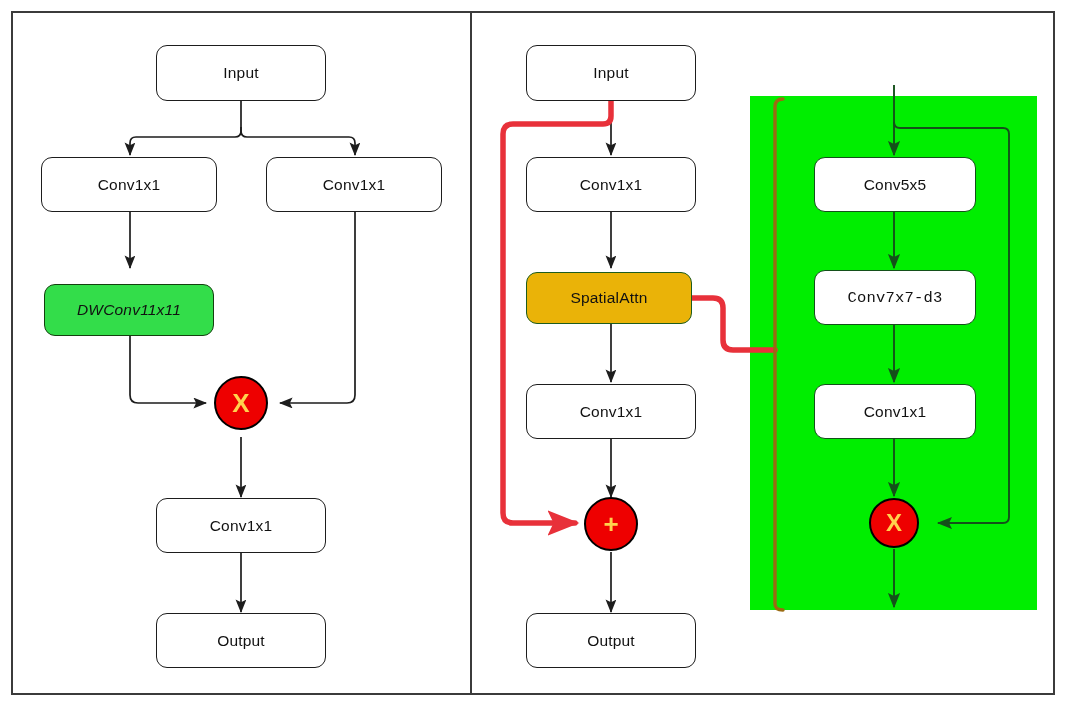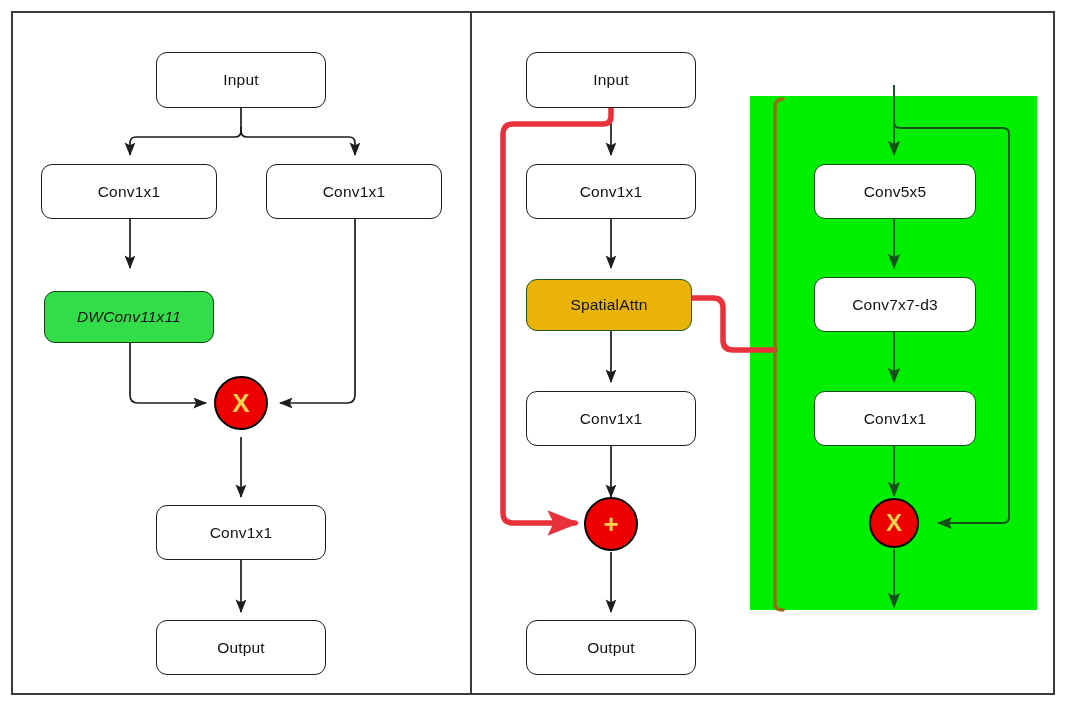--- a/index.html
+++ b/index.html
@@ -7,21 +7,21 @@
        font-family:"Liberation Sans","DejaVu Sans",sans-serif;}
   #stage{position:relative;width:1080px;height:711px;background:#fff;}
 
   
   .frame{position:absolute;border:2px solid #3b3b3b;box-sizing:border-box;}
 
   
   .node{position:absolute;box-sizing:border-box;
         border:1.6px solid #1d1d1d;border-radius:11px;background:#ffffff;
         display:flex;align-items:center;justify-content:center;
-        font-size:15.5px;color:#111;letter-spacing:.2px;white-space:nowrap;margin-top:7px;}
+        font-size:15.5px;color:#111;letter-spacing:.2px;white-space:nowrap;}
   .node.green{background:#eab308;border-color:#1d5c1d;}
   .node.green2{background:#33dd4a;border-color:#14400f;}
   .node.ingreen{border-color:#14501a;}
 
   
   .op{position:absolute;width:54px;height:54px;border-radius:50%;
       background:#ee0000;border:2px solid #000;box-sizing:border-box;
       display:flex;align-items:center;justify-content:center;
       color:#ffd24d;font-size:26px;font-weight:600;line-height:1;}
   .op.small{width:50px;height:50px;font-size:24px;}
@@ -142,21 +142,21 @@
   </div>
 
   <div class="node" style="left:526px;top:613px;width:170px;height:55px;">
     <span>Output</span>
   </div>
 
   <div class="node ingreen" style="left:814px;top:157px;width:162px;height:55px;">
     <span>Conv5x5</span>
   </div>
 
-  <div class="node ingreen" style="left:814px;top:270px;width:162px;height:55px;">
+  <div class="node ingreen" style="left:814px;top:270px;width:162px;height:55px;font-family:Liberation Mono, monospace;">
     <span>Conv7x7-d3</span>
   </div>
 
   <div class="node ingreen" style="left:814px;top:384px;width:162px;height:55px;">
     <span>Conv1x1</span>
   </div>
 
   <div class="op small" style="left:869px;top:498px;">
     <span>X</span>
   </div>

